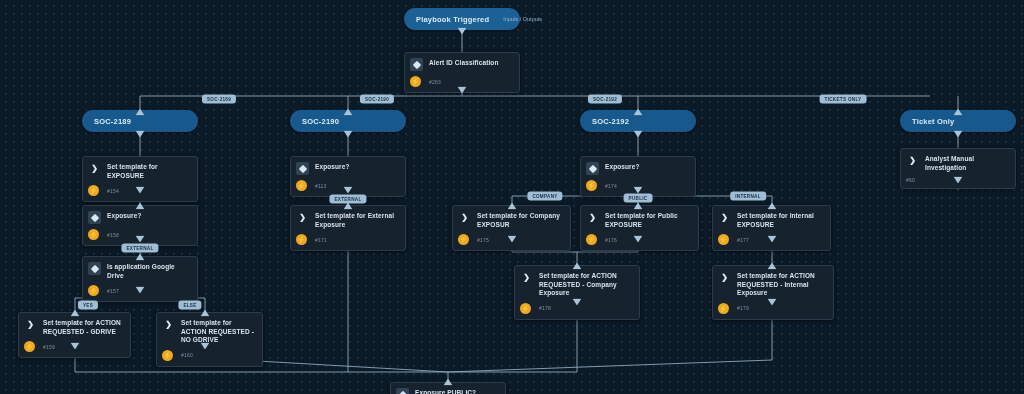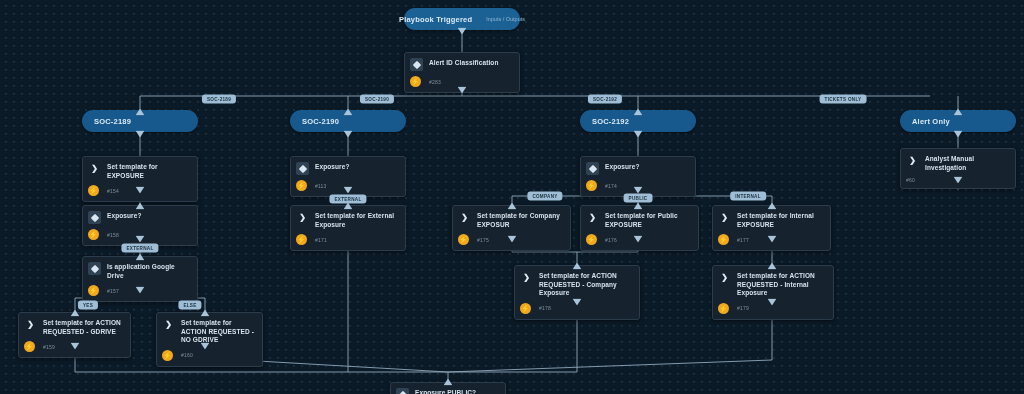--- a/index.html
+++ b/index.html
@@ -147,35 +147,35 @@
 
       <path d="M75,344 L75,372 L448,372"></path>
       <path d="M205,344 L205,358 L448,372"></path>
       <path d="M577,300 L577,372 L448,372"></path>
       <path d="M772,300 L772,360 L448,372"></path>
       <path d="M348,237 L348,372"></path>
       <path d="M448,372 L448,382"></path>
     </g>
   </svg>
 
-  <div class="pill trigger" style="left:404px;top:8px;width:116px;justify-content:center;">
+  <div class="pill trigger" style="left:404px;top:8px;width:116px;">
     <span class="pill-label">Playbook Triggered</span>
     <span class="pill-sub">Inputs / Outputs</span>
   </div>
   <div class="pill" style="left:82px;top:110px;width:116px;">
     <span class="pill-label">SOC-2189</span>
   </div>
   <div class="pill" style="left:290px;top:110px;width:116px;">
     <span class="pill-label">SOC-2190</span>
   </div>
   <div class="pill" style="left:580px;top:110px;width:116px;">
     <span class="pill-label">SOC-2192</span>
   </div>
   <div class="pill" style="left:900px;top:110px;width:116px;">
-    <span class="pill-label">Alert Only</span>
+    <span class="pill-label">Ticket Only</span>
   </div>
 
   <div class="card" style="left:404px;top:52px;width:116px;">
     <div class="card-top">
       <span class="ico ico-cond"></span>
       <span class="card-title">Alert ID Classification</span>
     </div>
     <div class="card-bottom">
       <span class="ico-bolt">⚡</span>
       <span class="card-id">#283</span>

